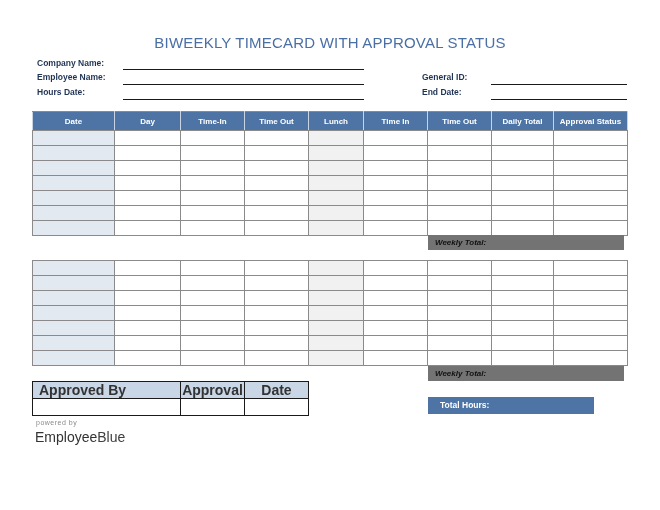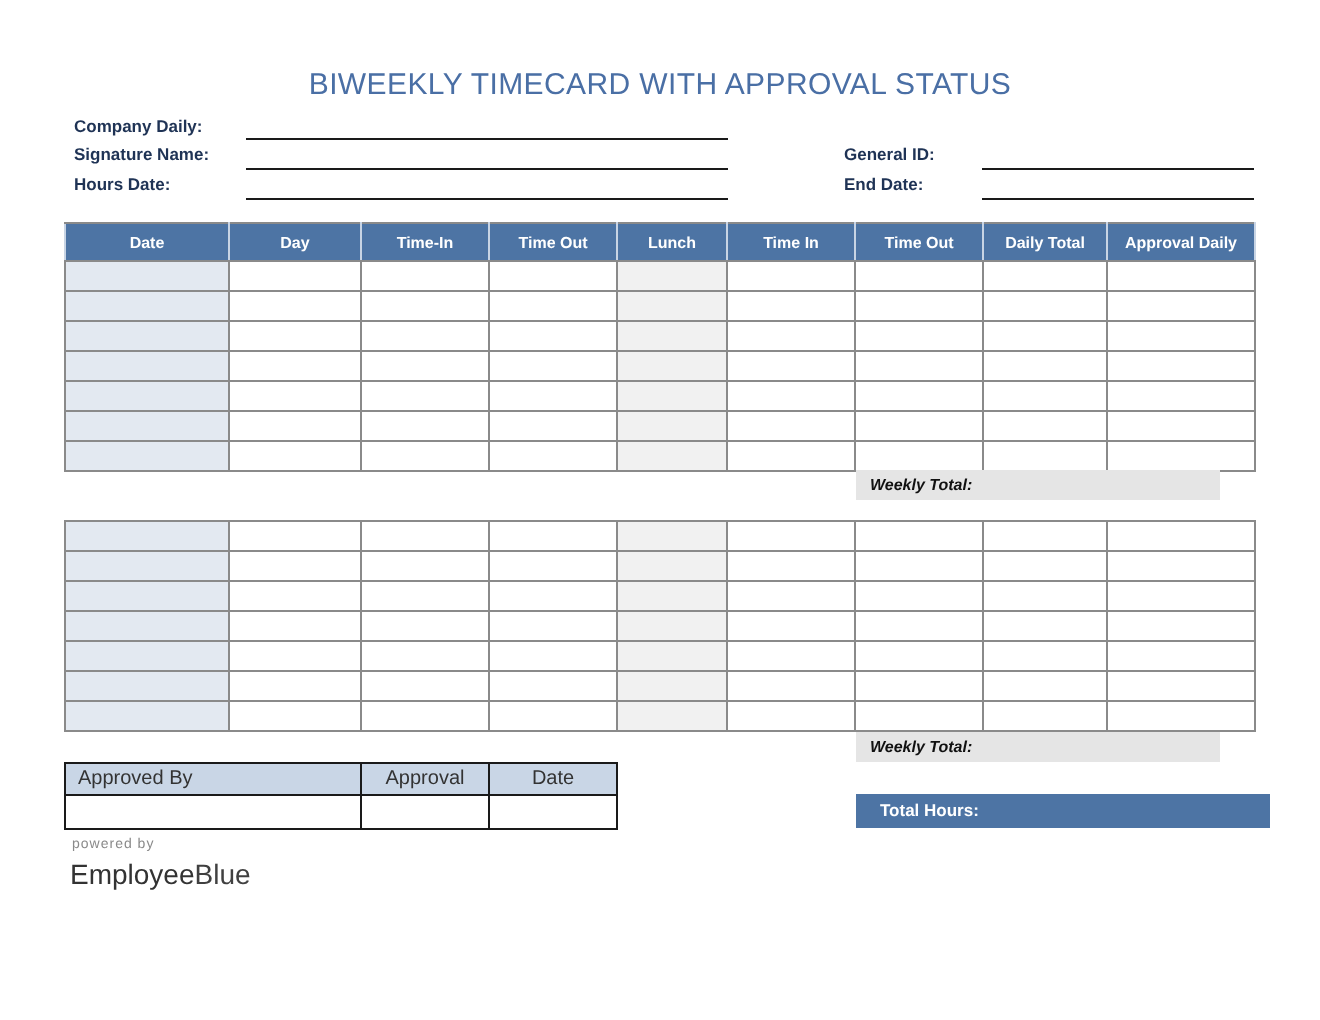--- a/index.html
+++ b/index.html
@@ -26,57 +26,57 @@
   }
   table.grid th {
     background: #4d74a4; color: #ffffff; font-size: 8px; font-weight: bold;
     height: 19px; text-align: center; border-color: #8a8a8a;
     border-left: 1.5px solid #c8d4e4; border-right: 1.5px solid #c8d4e4;
   }
   table.grid td.date-col { background: #e3e9f1; }
   table.grid td.lunch-col { background: #f1f1f1; }
 
   .weekly-total {
-    position: absolute; left: 428px; width: 182px; height: 15px;
-    background: #e5e5e5; font-size: 8px; font-weight: bold; font-style: italic;
+    position: absolute; left: 428px; width: 196px; height: 15px;
+    background: #737373; font-size: 8px; font-weight: bold; font-style: italic;
     color: #111; padding-left: 7px; line-height: 15px;
   }
   .total-hours {
-    position: absolute; left: 428px; top: 397px; width: 207px; height: 17px;
+    position: absolute; left: 428px; top: 397px; width: 166px; height: 17px;
     background: #4d74a4; font-size: 8.5px; font-weight: bold; color: #ffffff;
     padding-left: 12px; line-height: 17px;
   }
 
   table.approval {
     position: absolute; left: 32px; top: 381px; border-collapse: collapse; table-layout: fixed;
   }
   table.approval th, table.approval td { border: 1.5px solid #1a1a1a; padding: 0; }
   table.approval th {
-    background: #c9d6e6; font-size: 10px; font-weight: normal; color: #333; height: 16px;
+    background: #c9d6e6; font-size: 14px; font-weight: bold; color: #333; height: 16px;
   }
   table.approval th.left { text-align: left; padding-left: 6px; }
   table.approval td { height: 17px; background: #fff; }
 
   .powered {
     position: absolute; left: 36px; top: 419px; font-size: 7px; color: #8a8a8a; letter-spacing: 0.5px;
   }
   .brand {
     position: absolute; left: 35px; top: 429px; font-size: 14px; color: #333;
   }
   .brand .blue { color: #404040; }
 </style>
 </head>
 <body>
 
 <div class="title">BIWEEKLY TIMECARD WITH APPROVAL STATUS</div>
 
-<div class="field-label" style="left:37px;top:58px;">Company Daily:</div>
+<div class="field-label" style="left:37px;top:58px;">Company Name:</div>
 <div class="field-line" style="left:123px;top:69px;width:241px;"></div>
 
-<div class="field-label" style="left:37px;top:72px;">Signature Name:</div>
+<div class="field-label" style="left:37px;top:72px;">Employee Name:</div>
 <div class="field-line" style="left:123px;top:84px;width:241px;"></div>
 
 <div class="field-label" style="left:37px;top:87px;">Hours Date:</div>
 <div class="field-line" style="left:123px;top:99px;width:241px;"></div>
 
 <div class="field-label" style="left:422px;top:72px;">General ID:</div>
 <div class="field-line" style="left:491px;top:84px;width:136px;"></div>
 
 <div class="field-label" style="left:422px;top:87px;">End Date:</div>
 <div class="field-line" style="left:491px;top:99px;width:136px;"></div>
@@ -96,21 +96,21 @@
   <thead>
     <tr>
       <th>Date</th>
       <th>Day</th>
       <th>Time-In</th>
       <th>Time Out</th>
       <th>Lunch</th>
       <th>Time In</th>
       <th>Time Out</th>
       <th>Daily Total</th>
-      <th>Approval Daily</th>
+      <th>Approval Status</th>
     </tr>
   </thead>
   <tbody>
     <tr>
         <td class="date-col"></td>
         <td></td>
         <td></td>
         <td></td>
         <td class="lunch-col"></td>
         <td></td>

